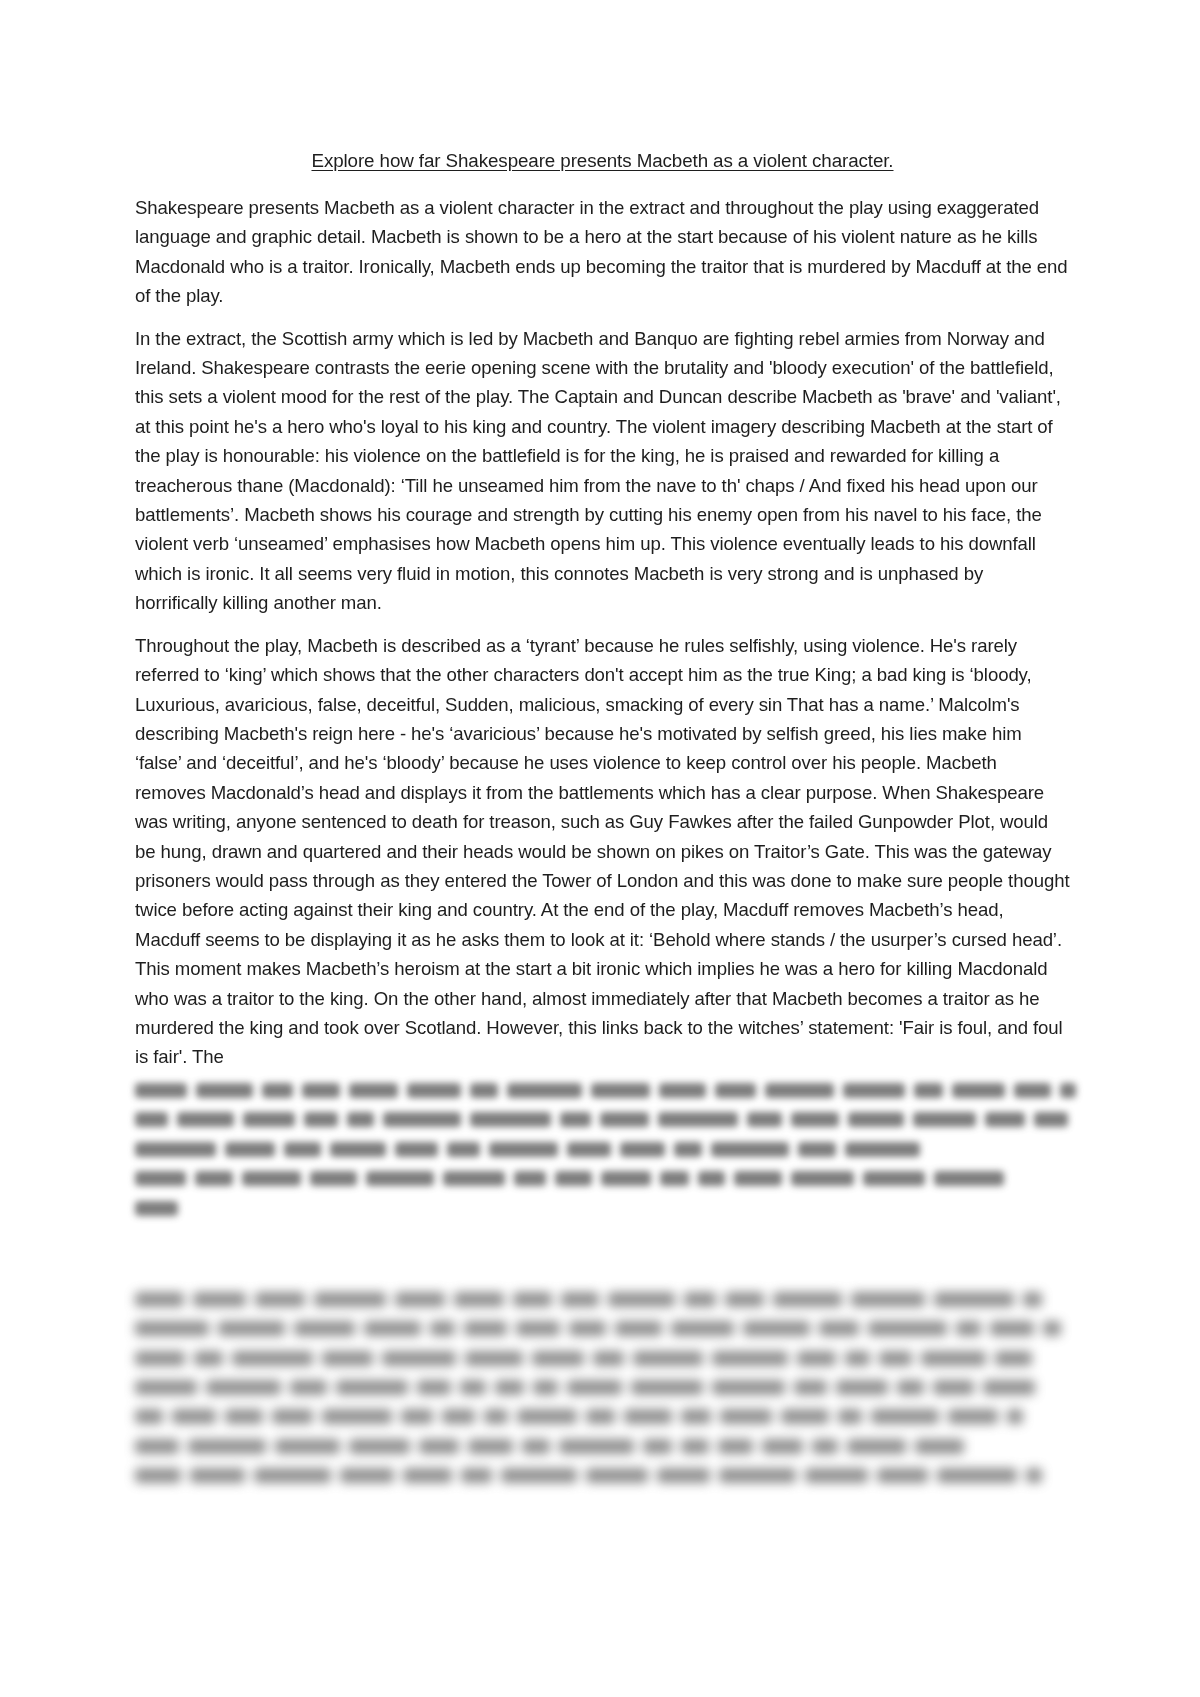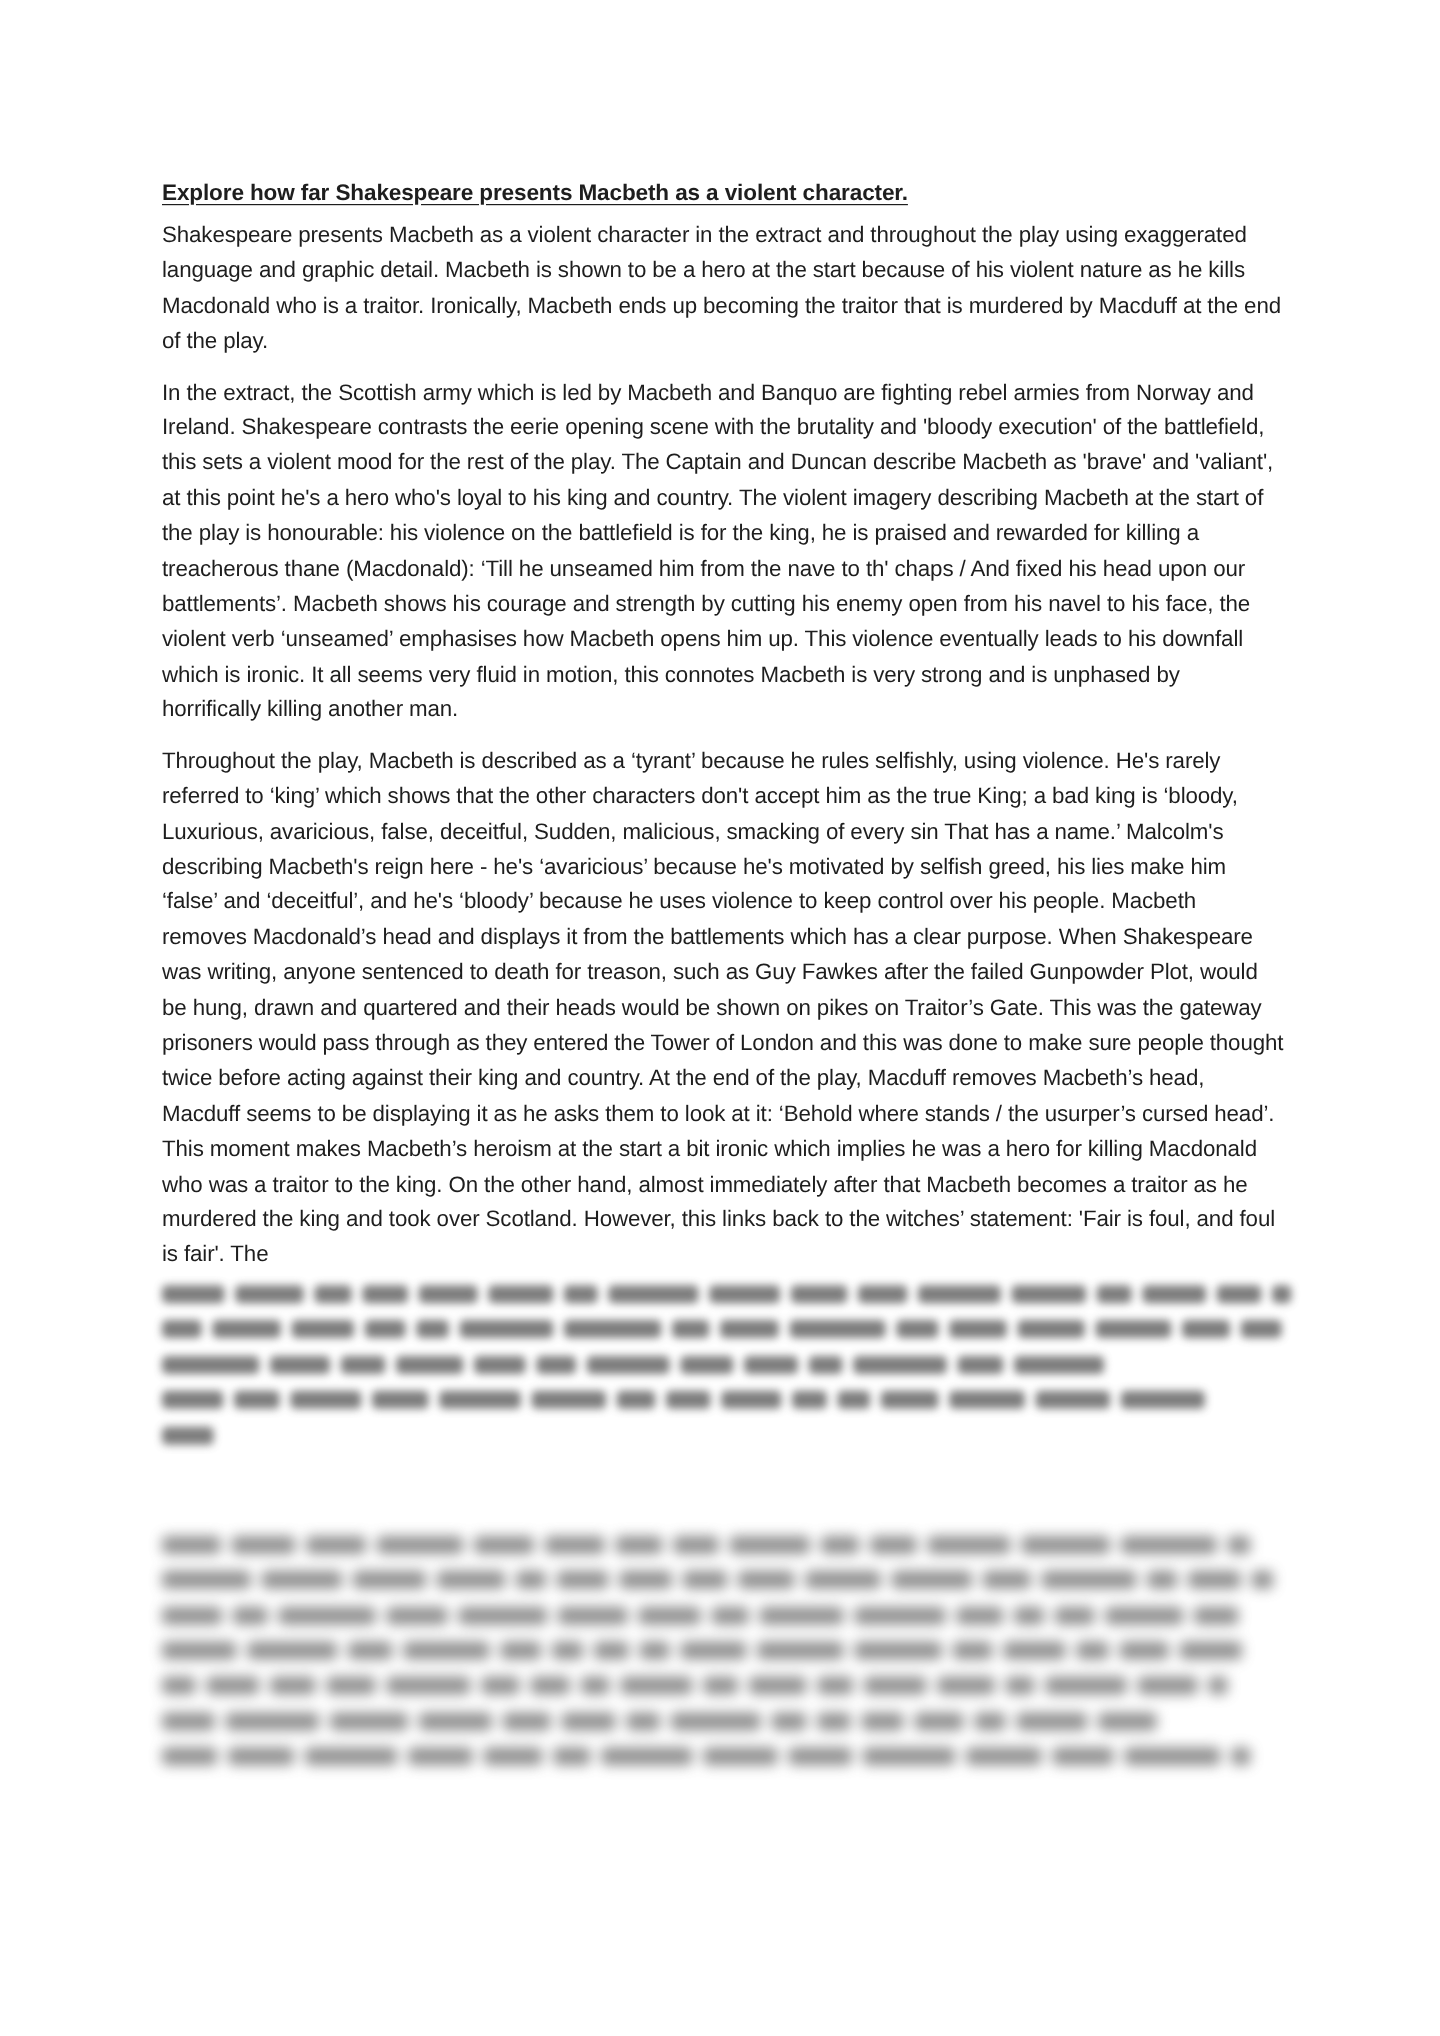--- a/index.html
+++ b/index.html
@@ -20,24 +20,25 @@
     padding: 146px 130px 0 135px;
     font-family: "Liberation Sans", sans-serif;
     color: #1e1e1e;
     font-size: 18.6px;
     line-height: 29.4px;
     letter-spacing: -0.1px;
     background: #ffffff;
   }
   .essay-title {
     font-size: 18.8px;
-    font-weight: 700;
+    font-weight: 400;
+    text-align: center;
     text-decoration: underline;
     text-underline-offset: 3px;
-    margin: 0 0 6px 0;
+    margin: 0 0 18px 0;
     line-height: 29px;
   }
   p.body-para {
     margin: 0 0 13px 0;
   }
   p.body-para.last-clear {
     margin-bottom: 2px;
   }
   .redacted {
     pointer-events: none;

